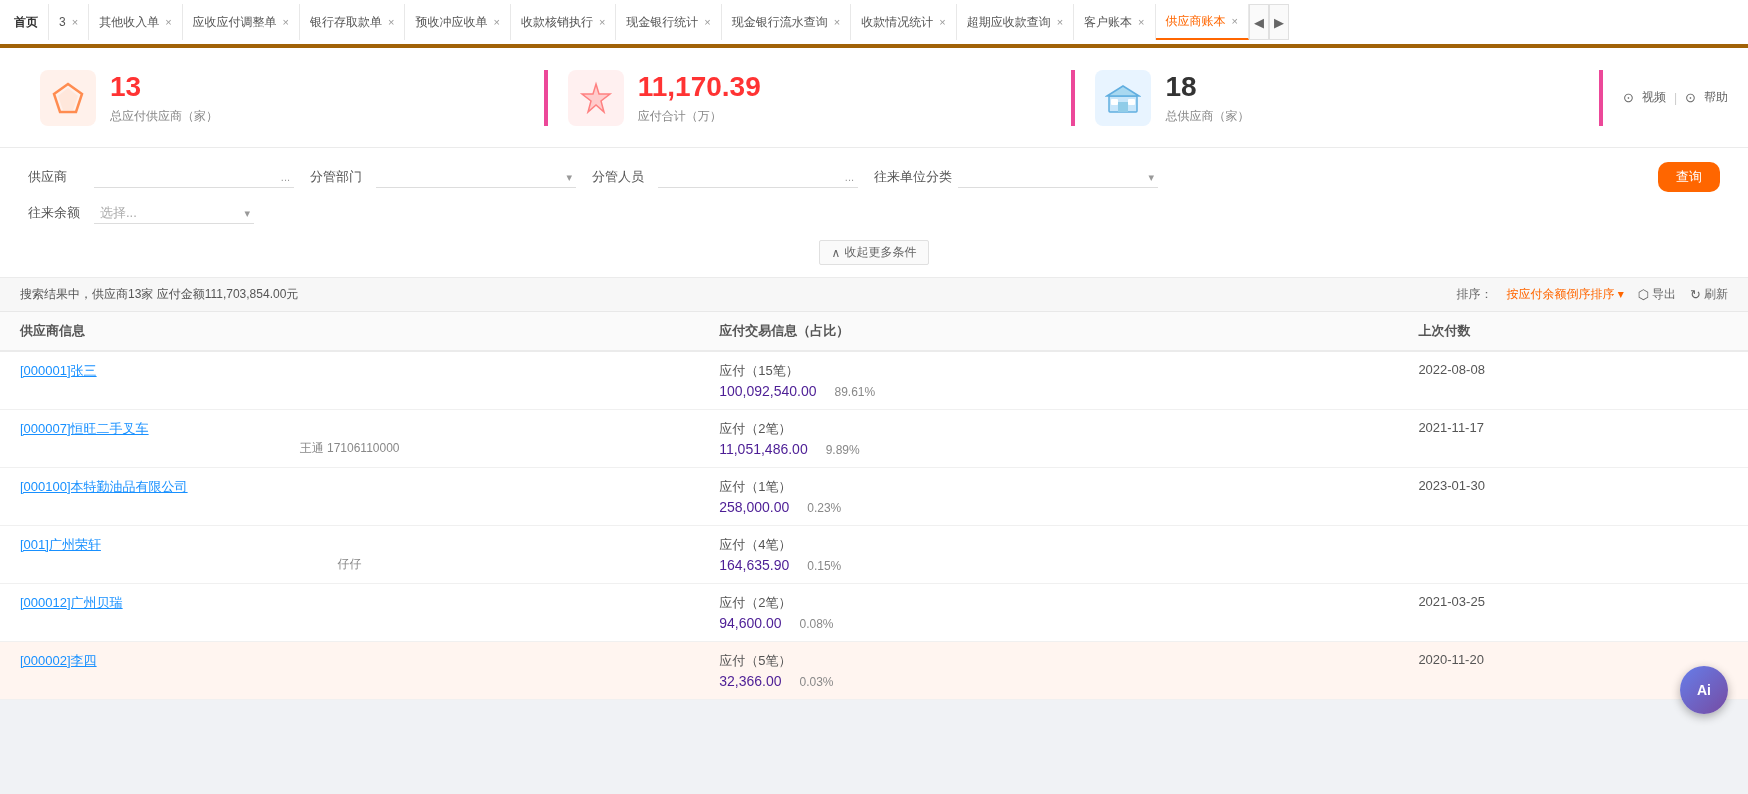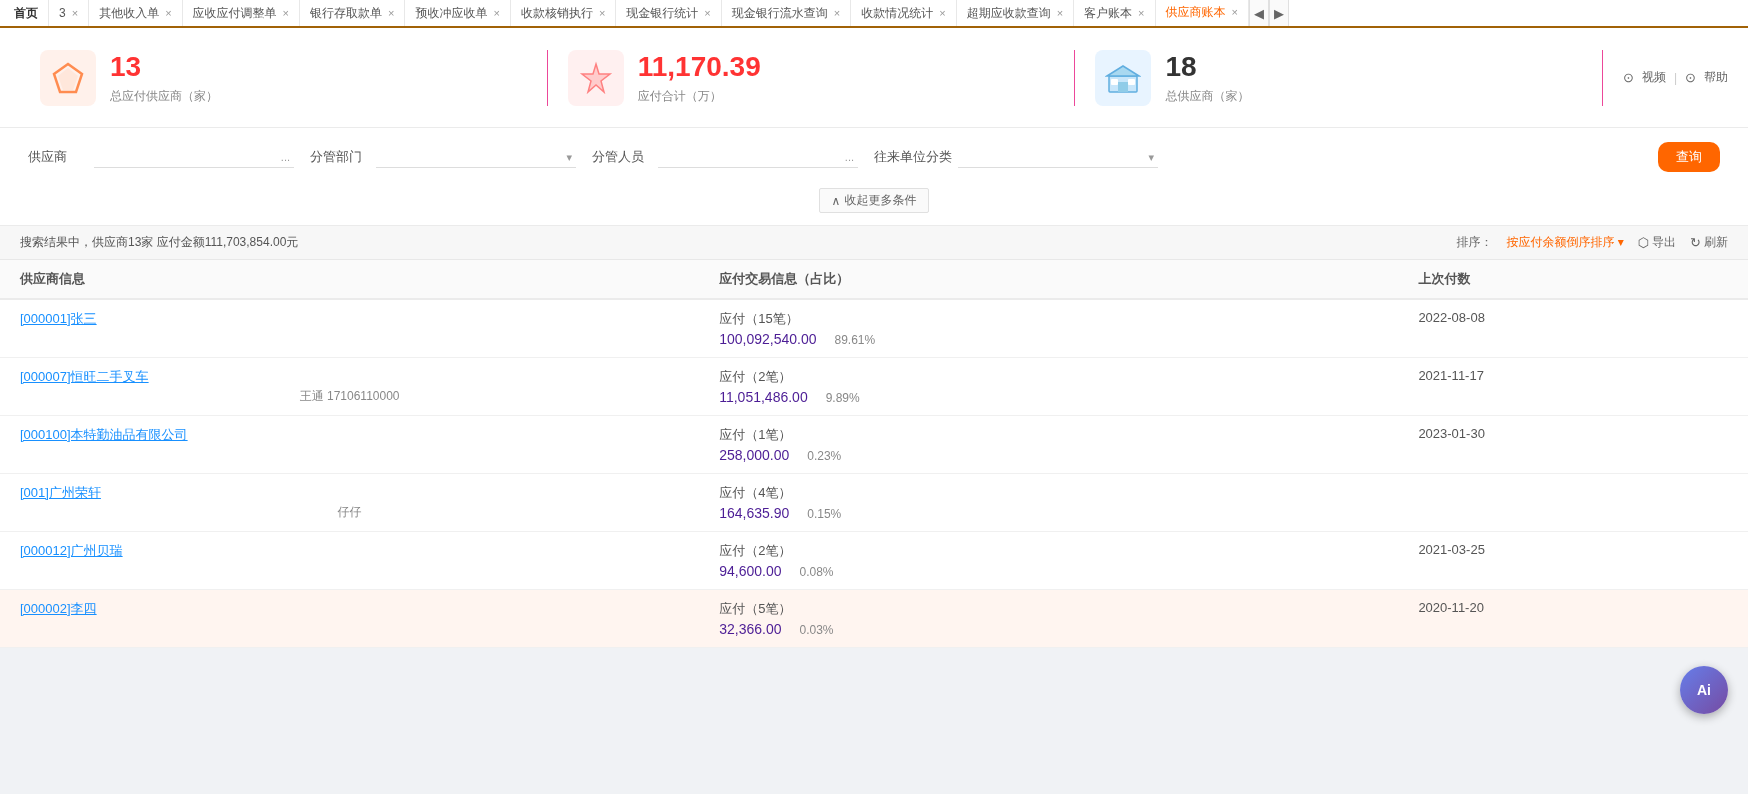--- a/index.html
+++ b/index.html
@@ -1,24 +1,24 @@
 <!DOCTYPE html>
 <html><head>
   <meta charset="utf-8">
   <style>
     * { box-sizing: border-box; margin: 0; padding: 0; }
     body { font-family: 'Microsoft YaHei', Arial, sans-serif; font-size: 13px; background: #f0f2f5; color: #333; overflow-x: hidden; }
 
     
     .nav-bar {
       background: #fff;
-      border-bottom: 2px solid #a16207;
-      display: flex;
-      align-items: center;
-      height: 28px;
+      border-bottom: 4px solid #a16207;
+      display: flex;
+      align-items: center;
+      height: 48px;
       overflow: hidden;
       padding: 0 4px;
     }
     .nav-tab {
       display: flex;
       align-items: center;
       padding: 0 10px;
       height: 36px;
       font-size: 12px;
       color: #555;
@@ -54,21 +54,21 @@
       display: flex;
       align-items: center;
       padding: 16px 20px;
       border-bottom: 1px solid #ebebeb;
       min-height: 100px;
     }
     .summary-card {
       display: flex;
       align-items: center;
       flex: 1;
-      border-right: 1px solid #ec4899;
+      border-right: 4px solid #ec4899;
       padding: 0 20px;
     }
     .summary-card:last-child { border-right: none; }
     .summary-icon {
       width: 56px;
       height: 56px;
       border-radius: 8px;
       display: flex;
       align-items: center;
       justify-content: center;
@@ -427,20 +427,30 @@
     </div>
     <div class="filter-item">
       <span class="filter-label">往来单位分类</span>
       <div class="select-wrapper">
         <select class="filter-select" style="width:200px;">
           <option></option>
         </select>
       </div>
     </div>
     <button class="btn-query">查询</button>
+  </div>
+  <div class="filter-row">
+    <div class="filter-item">
+      <span class="filter-label">往来余额</span>
+      <div class="select-wrapper">
+        <select class="filter-select" style="width:160px; color:#aaa;">
+          <option>选择...</option>
+        </select>
+      </div>
+    </div>
   </div>
   <div class="collapse-bar">
     <button class="collapse-btn">
       <span>∧</span>
       <span>收起更多条件</span>
     </button>
   </div>
 </div>
 
 <div class="result-bar">

